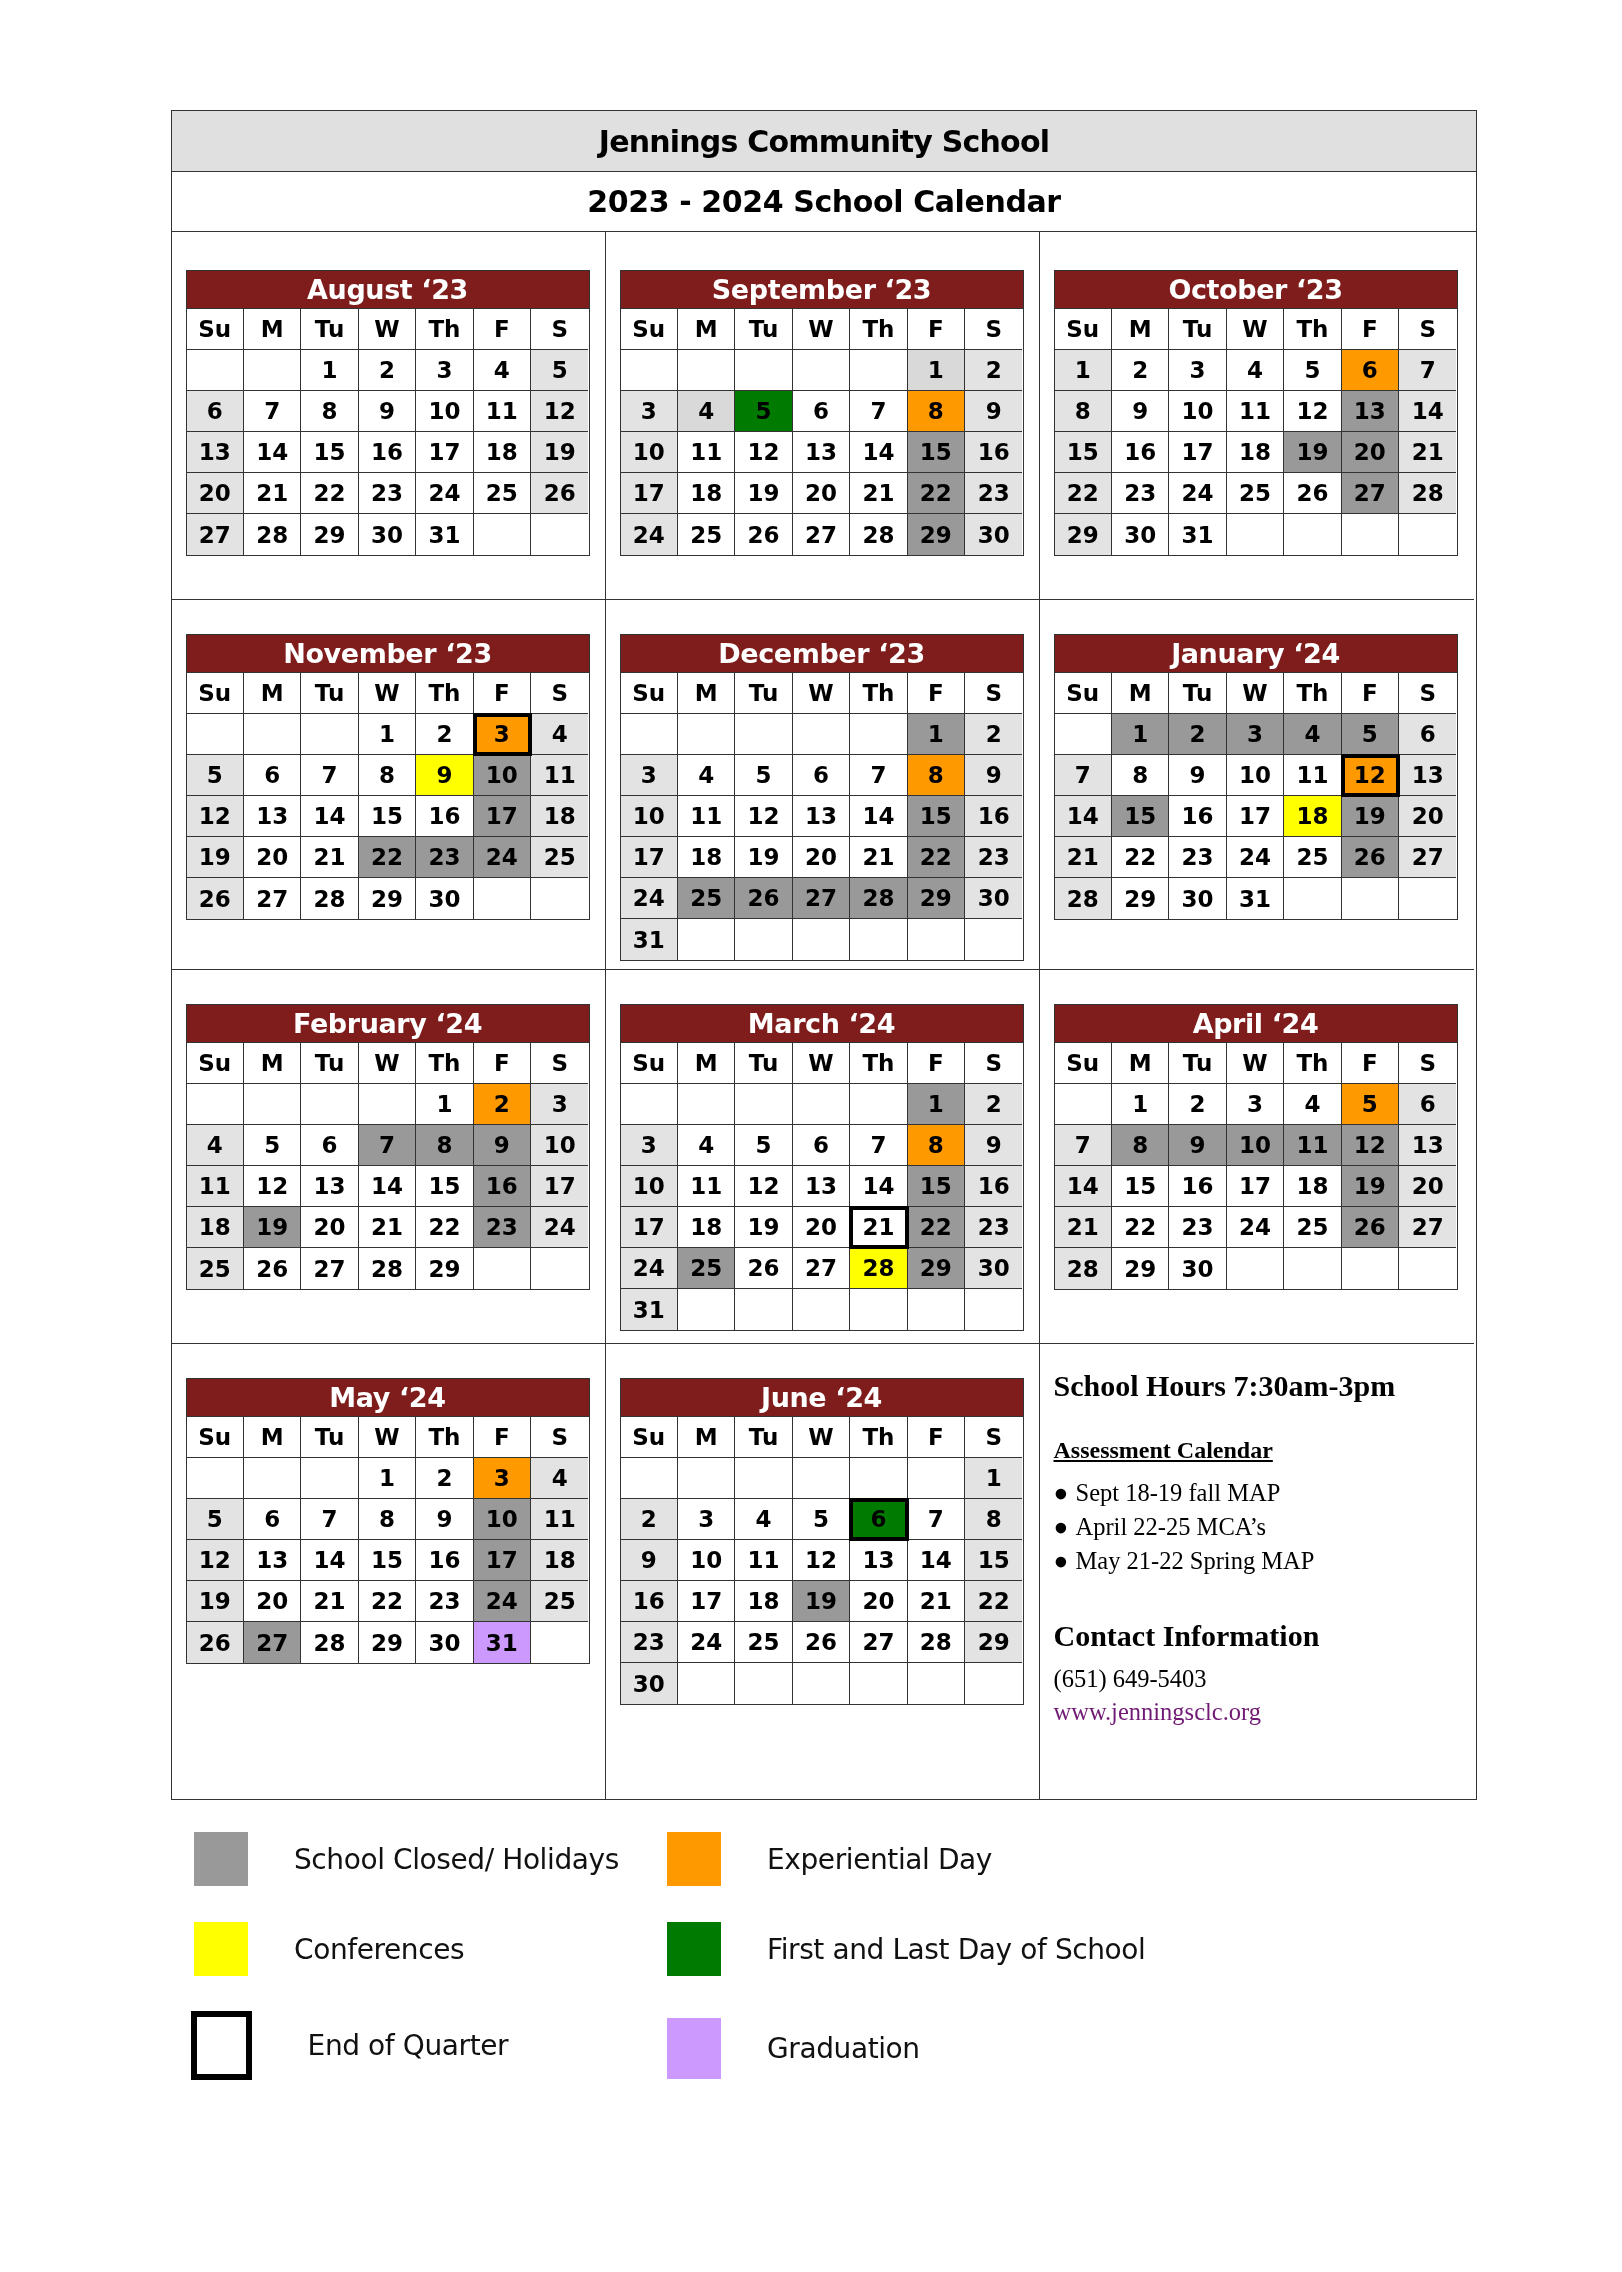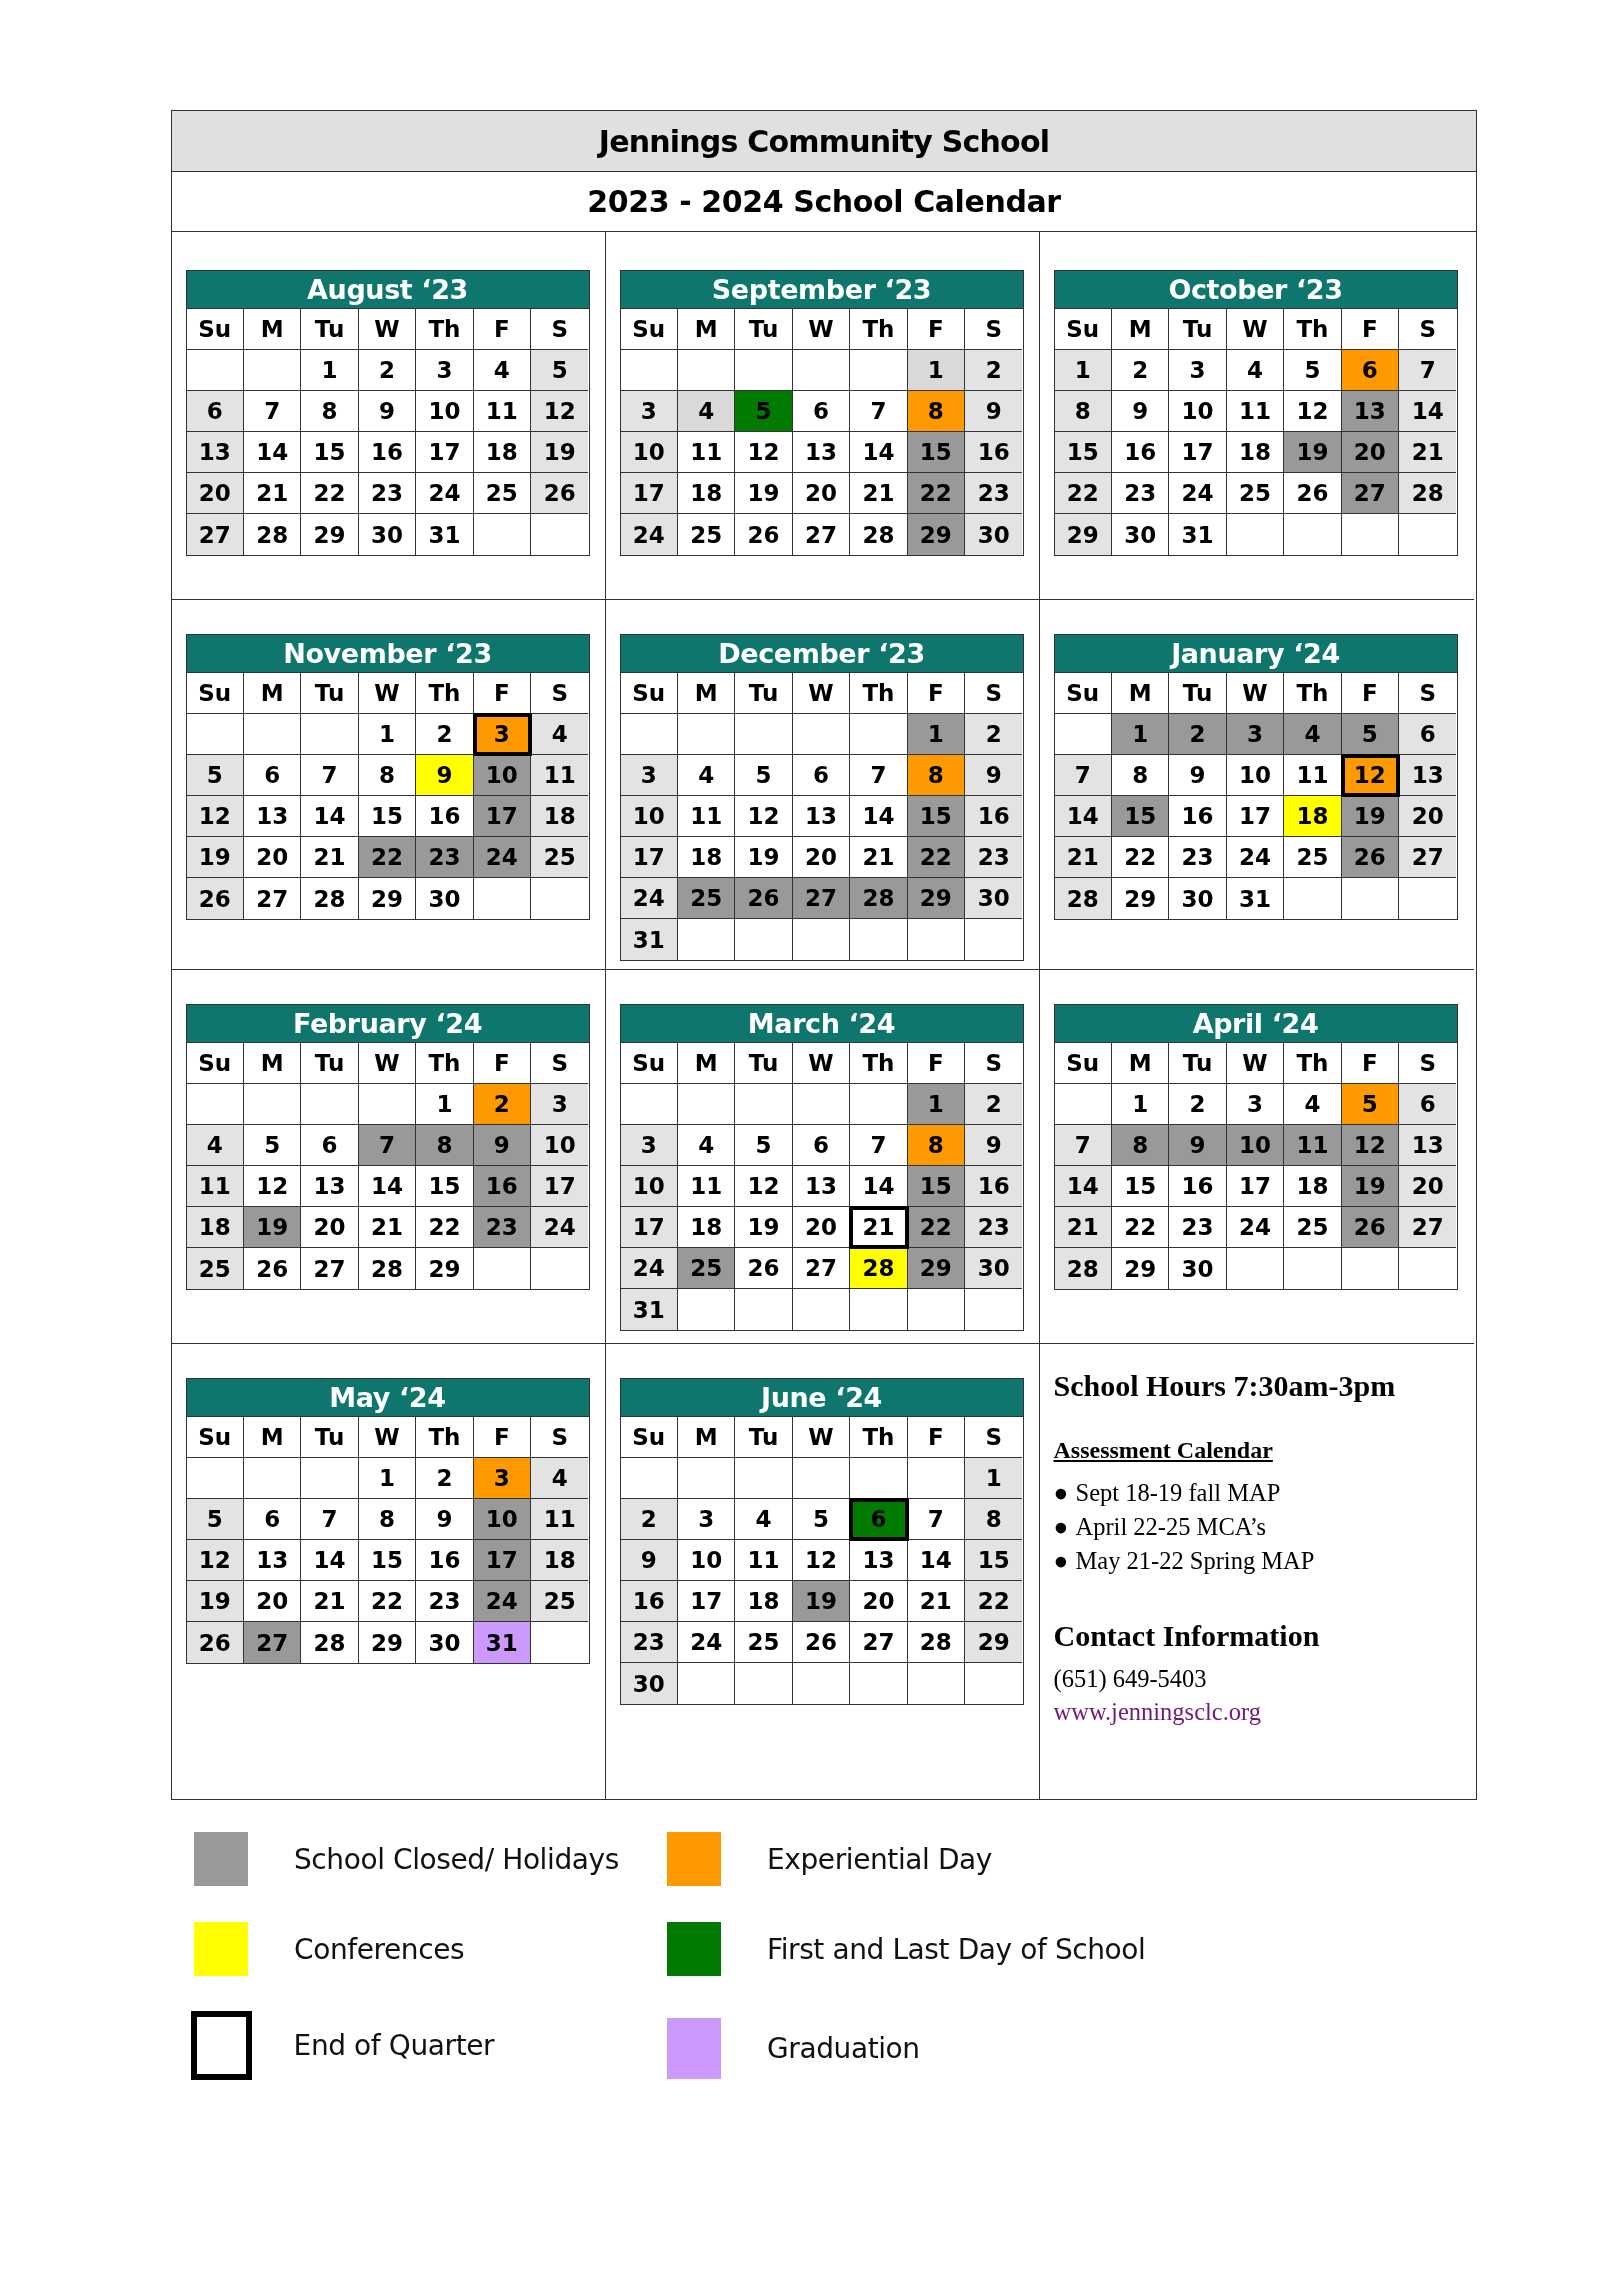--- a/index.html
+++ b/index.html
@@ -6,21 +6,21 @@
   body { width: 1622px; height: 2273px; background: #ffffff; position: relative; font-family: "DejaVu Sans", sans-serif; color: #000; overflow: hidden; }
   .sheet { position: absolute; left: 171px; top: 110px; width: 1306px; border: 1.7px solid #333; }
   .title-band { height: 61px; background: #e0e0e0; border-bottom: 1.7px solid #333; display: flex; align-items: center; justify-content: center; font-family: "DejaVu Sans", sans-serif; font-weight: bold; font-size: 30px; letter-spacing: -0.8px; }
   .subtitle-band { height: 60px; border-bottom: 1.7px solid #333; display: flex; align-items: center; justify-content: center; font-weight: bold; font-size: 30px; letter-spacing: -0.4px; }
   .grid { display: grid; grid-template-columns: 434px 434px 434px; grid-template-rows: 368px 370px 374px 455px; }
   .cell { border-right: 1.7px solid #333; border-bottom: 1.7px solid #333; position: relative; }
   .cell.c3 { border-right: none; }
   .cell.r4 { border-bottom: none; }
   .month { position: absolute; left: 13.5px; top: 38px; width: 404px; border: 1.7px solid #333; }
   .cell.r2 .month, .cell.r3 .month, .cell.r4 .month { top: 34px; }
-  .month-head { height: 38px; background: #0f766e; color: #fff; font-weight: bold; font-size: 27px; display: flex; align-items: center; justify-content: center; border-bottom: 1.7px solid #333; letter-spacing: -0.4px; }
+  .month-head { height: 38px; background: #7f1d1d; color: #fff; font-weight: bold; font-size: 27px; display: flex; align-items: center; justify-content: center; border-bottom: 1.7px solid #333; letter-spacing: -0.4px; }
   .days { display: grid; grid-template-columns: repeat(7, 1fr); }
   .dow, .day { height: 41px; border-right: 1.7px solid #333; border-bottom: 1.7px solid #333; display: flex; align-items: center; justify-content: center; font-weight: bold; font-size: 23px; }
   .dow:nth-child(7n), .day:nth-child(7n) { border-right: none; }
   .day.last-row { border-bottom: none; }
   .day.wk { background: #e3e3e3; }
   .day.lg { background: #d9d9d9; }
   .day.closed { background: #999999; }
   .day.exp { background: #ff9900; }
   .day.conf { background: #ffff00; }
   .day.first { background: #007a00; }
@@ -637,20 +637,20 @@
   <div class="leg-item" style="left:0;top:90px;">
     <div class="swatch" style="background:#ffff00;"></div>
     <span class="leg-label">Conferences</span>
   </div>
   <div class="leg-item" style="left:473px;top:90px;">
     <div class="swatch" style="background:#007a00;"></div>
     <span class="leg-label">First and Last Day of School</span>
   </div>
   <div class="leg-item" style="left:-3.4px;top:179px;">
     <div class="swatch eoqsw"></div>
-    <span class="leg-label" style="margin-left:42px;">End of Quarter</span>
+    <span class="leg-label" style="margin-left:56px;">End of Quarter</span>
   </div>
   <div class="leg-item" style="left:473px;top:186px;">
     <div class="swatch" style="background:#cc99ff;height:61px;"></div>
     <span class="leg-label">Graduation</span>
   </div>
 </div>
 
 
 </body></html>

